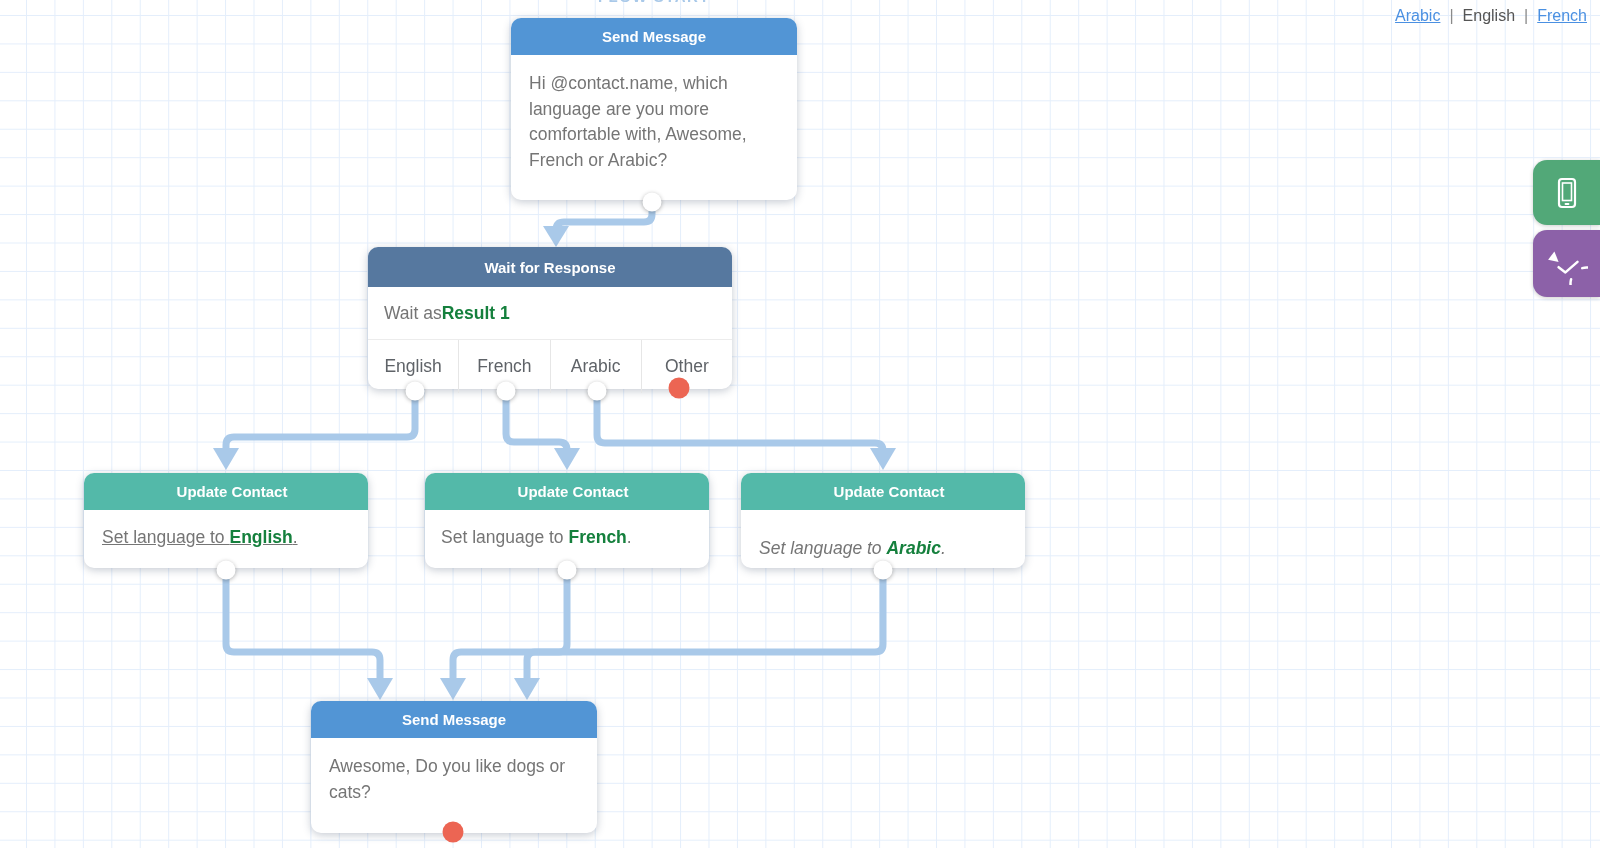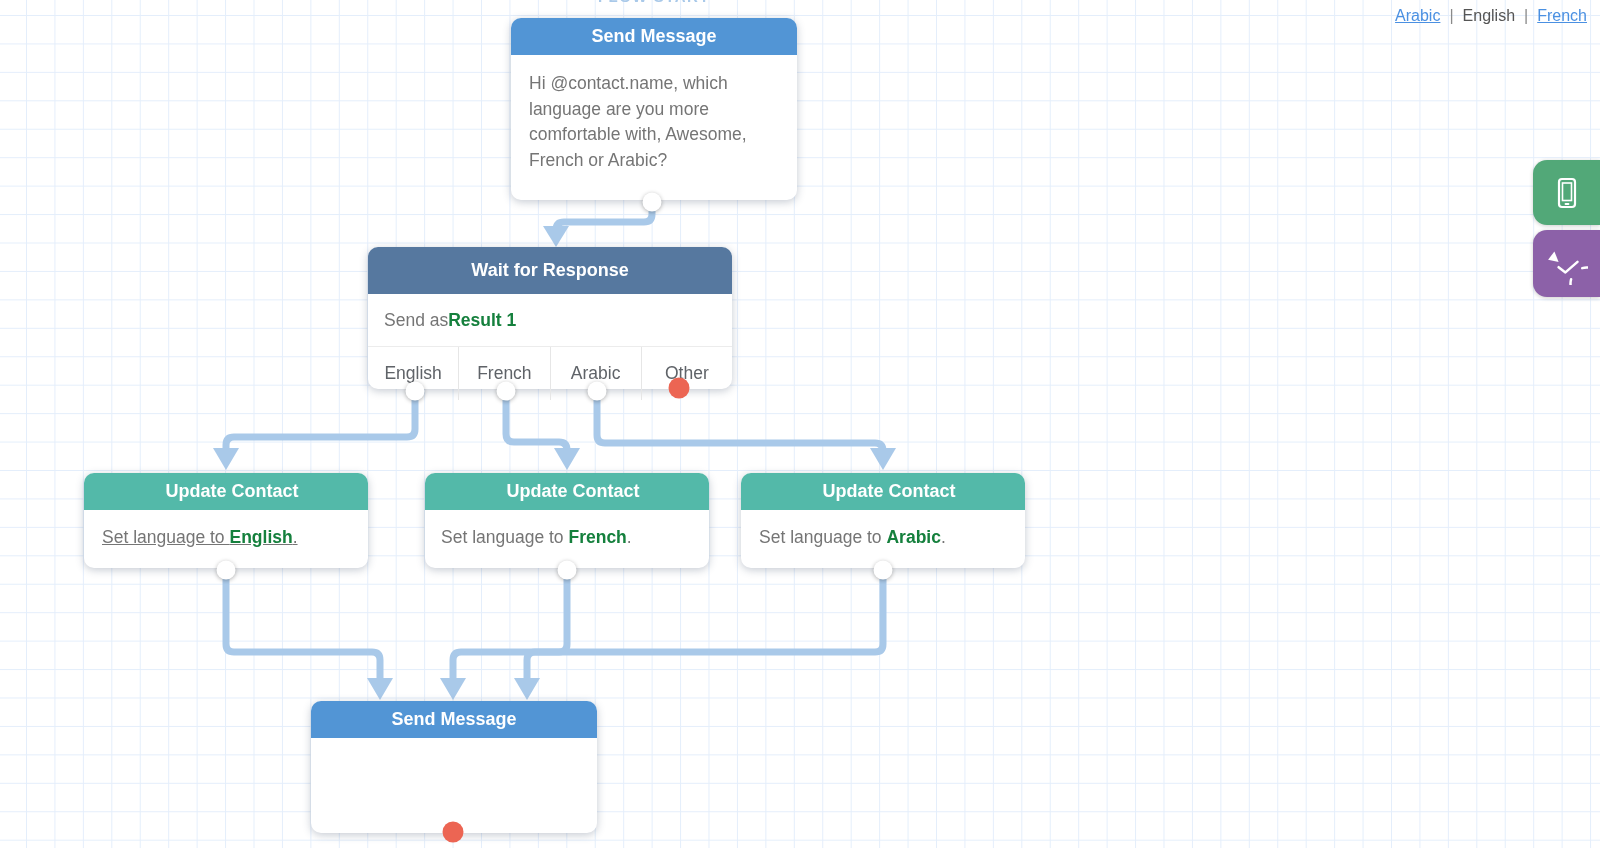--- a/index.html
+++ b/index.html
@@ -19,21 +19,21 @@
   }
   .connectors{position:absolute;left:0;top:0;z-index:1;}
   .connectors path{stroke:#a9c9e9;stroke-width:7;fill:none;}
   .connectors polygon{fill:#a9c9e9;}
   .node{
     position:absolute;background:#fff;border-radius:10px;z-index:2;
     box-shadow:0 2px 8px rgba(45,65,95,.28);
   }
   .node-header{
     height:37px;display:flex;align-items:center;justify-content:center;
-    color:#fff;font-weight:bold;font-size:18px;border-radius:10px 10px 0 0;
+    color:#fff;font-weight:bold;font-size:15px;border-radius:10px 10px 0 0;
   }
   .sm .node-header{background:#5295d5;}
   .wait .node-header{background:#56789f;}
   .uc .node-header{background:#53b9a9;padding-left:12px;}
   .node-body{
     color:#757575;font-size:17.5px;line-height:25.5px;padding:16px 18px;
   }
   .node-body strong, .save-row strong{color:#15803d;font-weight:bold;}
   .save-row{
     height:52px;display:flex;align-items:center;padding:0 16px;
@@ -106,23 +106,23 @@
 
   <div class="flow-start">FLOW START</div>
 
   <div class="node sm" style="left:511px;top:18px;width:286px;height:182px;">
     <div class="node-header">Send Message</div>
     <div class="node-body">Hi @contact.name, which language are you more comfortable with, Awesome, French or Arabic?</div>
   </div>
   <div class="port" style="left:652px;top:202px;"></div>
 
   <div class="node wait" style="left:368px;top:247px;width:364px;height:142px;">
-    <div class="node-header" style="height:47px;">Wait for Response</div>
+    <div class="node-header" style="height:40px;">Wait for Response</div>
     <div class="save-row">
-        <span>Send as </span>
+        <span>Wait as </span>
         <strong>Result 1</strong>
       </div>
     <div class="options-row">
       <div class="option-cell">English</div>
       <div class="option-cell">French</div>
       <div class="option-cell">Arabic</div>
       <div class="option-cell">Other</div>
     </div>
   </div>
   <div class="port" style="left:415px;top:391px;"></div>
@@ -133,28 +133,29 @@
   <div class="node uc" style="left:84px;top:473px;width:284px;height:95px;">
     <div class="node-header">Update Contact</div>
     <div class="node-body" style="padding:15px 18px;text-decoration:underline;"><span>Set language to </span><strong>English</strong><span>.</span></div>
   </div>
   <div class="node uc" style="left:425px;top:473px;width:284px;height:95px;">
     <div class="node-header">Update Contact</div>
     <div class="node-body" style="padding:15px 0;margin-left:16px;"><span>Set language to </span><strong>French</strong><span>.</span></div>
   </div>
   <div class="node uc" style="left:741px;top:473px;width:284px;height:95px;">
     <div class="node-header">Update Contact</div>
-    <div class="node-body" style="padding:15px 18px;"><span>Set language to </span><strong>Arabic</strong><span>.</span></div>
+    <div class="node-body" style="padding:26px 18px;font-style:italic;"><span>Set language to </span><strong>Arabic</strong><span>.</span></div>
   </div>
   <div class="port" style="left:226px;top:570px;"></div>
   <div class="port" style="left:567px;top:570px;"></div>
   <div class="port" style="left:883px;top:570px;"></div>
 
   <div class="node sm" style="left:311px;top:701px;width:286px;height:132px;">
     <div class="node-header">Send Message</div>
+    <div class="node-body">Awesome, Do you like dogs or cats?</div>
   </div>
   <div class="dot" style="left:453px;top:832px;"></div>
 
   <div class="lang-switcher">
     <a class="lang-link">Arabic</a>
     <span class="lang-sep">|</span>
     <span class="lang-current">English</span>
     <span class="lang-sep">|</span>
     <a class="lang-link">French</a>
   </div>

